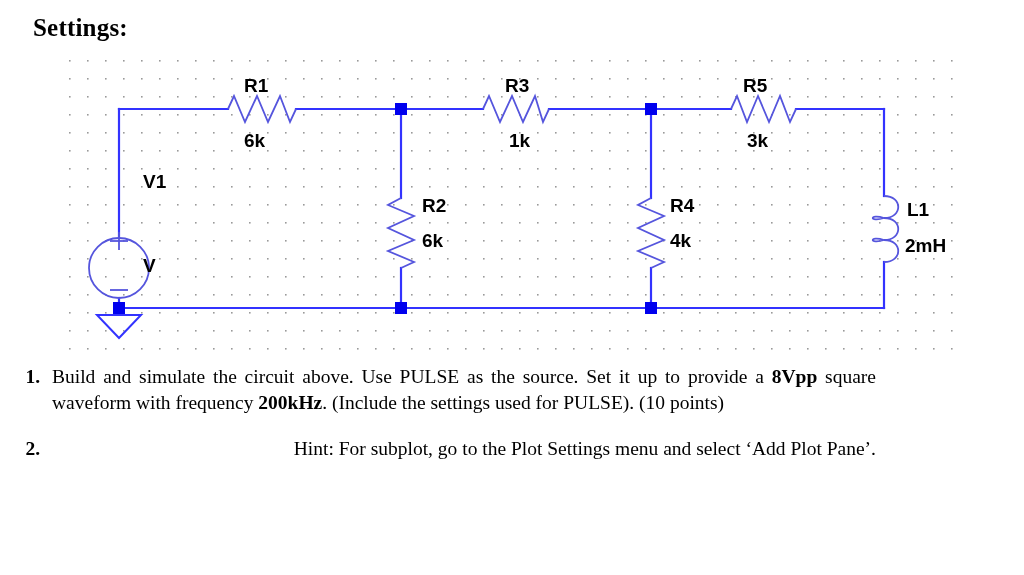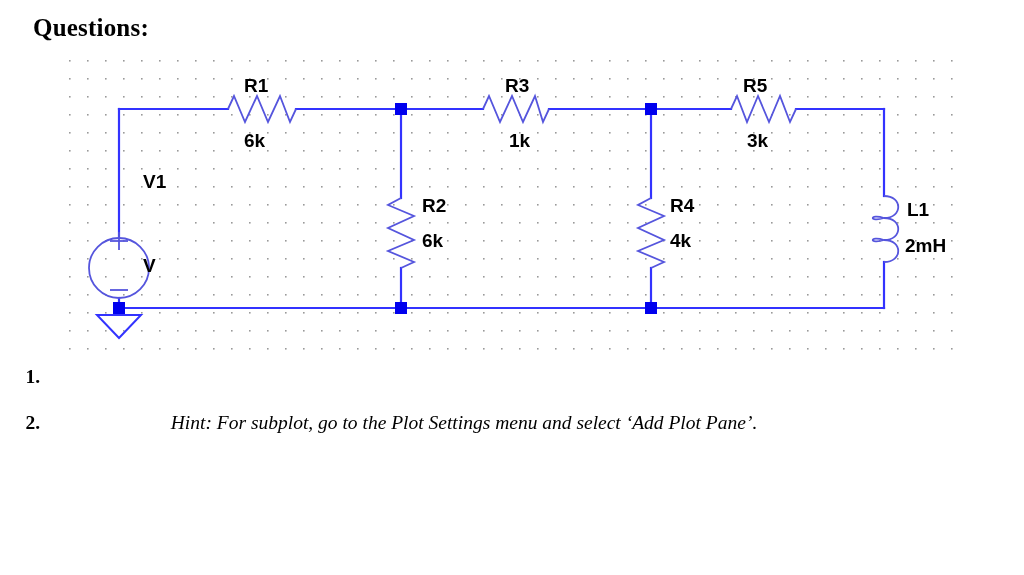--- a/index.html
+++ b/index.html
@@ -71,30 +71,29 @@
     font-family: "Liberation Serif", serif;
     font-size: 19.5px;
     line-height: 26px;
     color: #000000;
     text-align: justify;
     text-justify: inter-word;
   }
   .q-body .b { font-weight: bold; }
   .q-hint {
     display: block;
-    font-style: italic;
-    text-align: center;
+    text-align: right;
   }
 </style>
 </head>
 <body>
 
 <div id="page">
 
-  <div id="questions-heading">Questions:</div>
+  <div id="questions-heading">Settings:</div>
 
   <div id="schematic">
     <svg width="1024" height="320" viewBox="0 0 1024 320" xmlns="http://www.w3.org/2000/svg">
       <defs>
         <pattern id="dotgrid" x="38" y="10" width="18" height="18" patternUnits="userSpaceOnUse">
           <rect x="0" y="0" width="1.6" height="1.6" fill="#9a9a9a"></rect>
         </pattern>
       </defs>
 
       <rect x="30" y="4" width="898" height="308" fill="url(#dotgrid)"></rect>
@@ -184,20 +183,23 @@
         <text x="112" y="138">V1</text>
         <text x="112" y="222">V</text>
       </g>
     </svg>
   </div>
 
   <div id="question-list">
 
     <div class="q-item">
       <div class="q-num">1.</div>
+      <div class="q-body">
+        <span>Build and simulate the circuit above. Use PULSE as the source. Set it up to provide a </span><span class="b">8Vpp</span><span> square waveform with frequency </span><span class="b">200kHz</span><span>. (Include the settings used for PULSE). (10 points)</span>
+      </div>
     </div>
 
     <div class="q-item" style="margin-top:20px;">
       <div class="q-num">2.</div>
       <div class="q-body">
         <span class="q-hint">Hint: For subplot, go to the Plot Settings menu and select ‘Add Plot Pane’.</span>
       </div>
     </div>
 
   </div>

